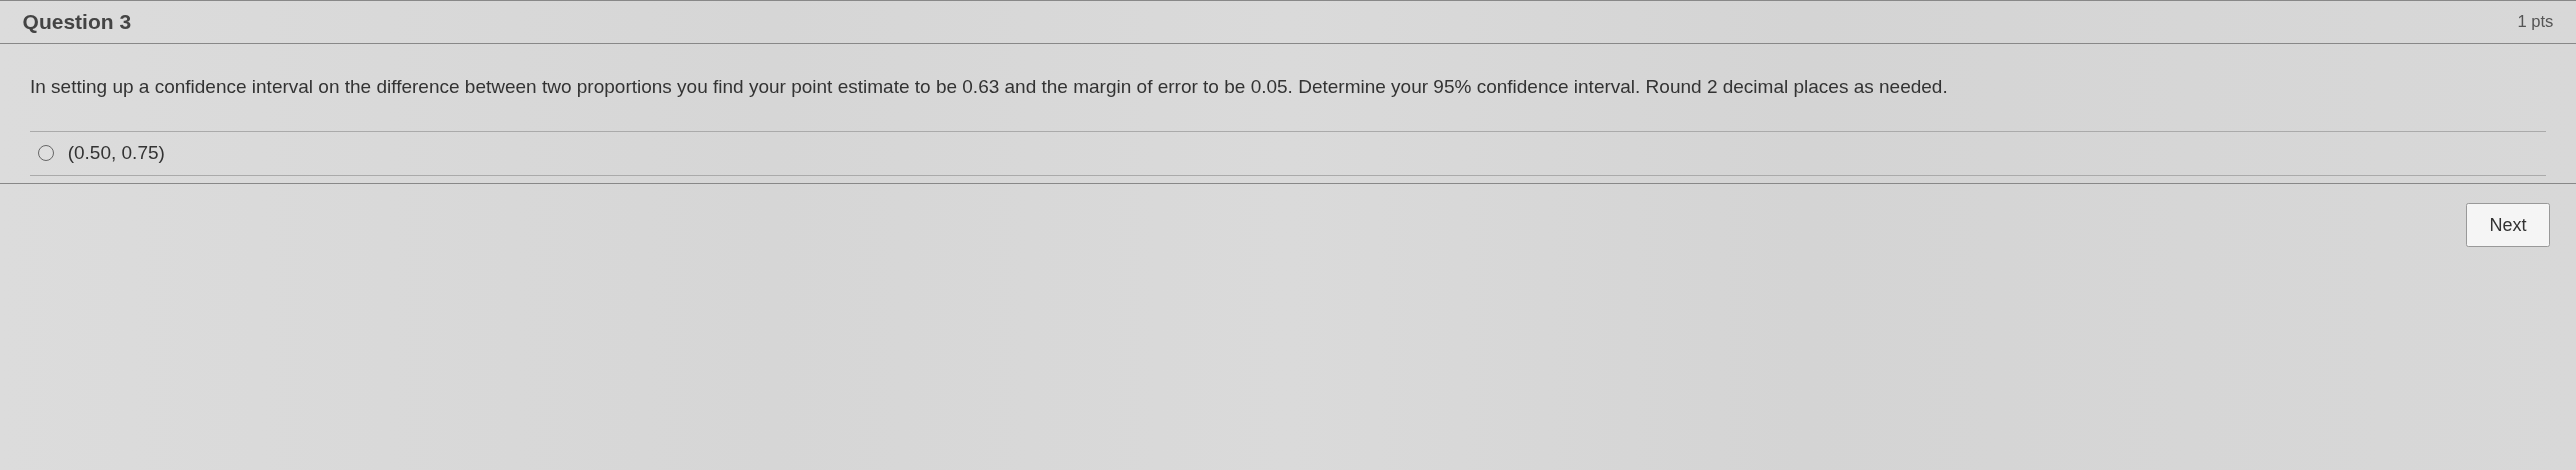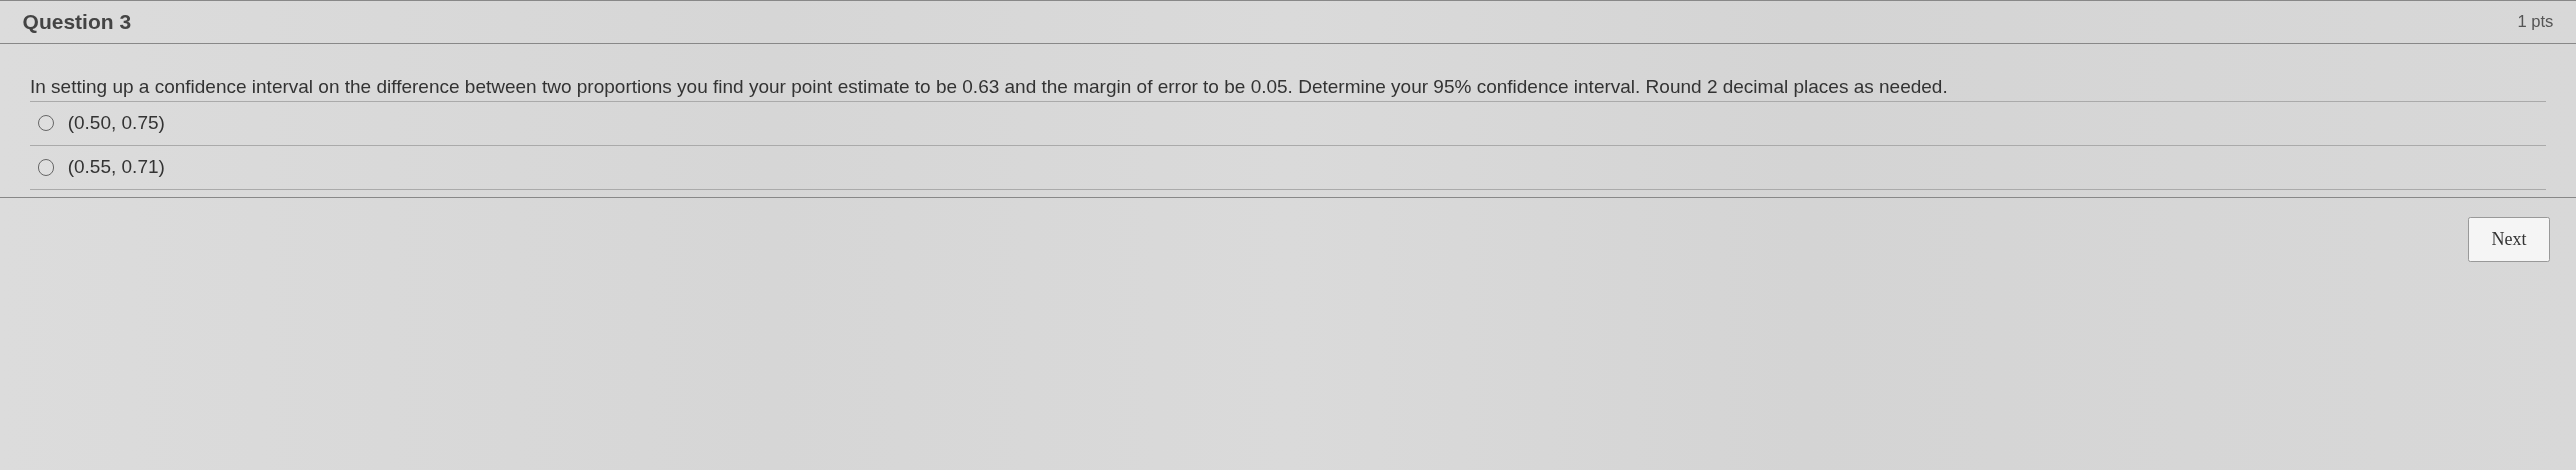--- a/index.html
+++ b/index.html
@@ -36,20 +36,21 @@
       font-size: 16.6px;
       font-weight: normal;
       color: #555;
     }
     .question-body {
       padding: 30px 30px 7.5px 30px;
     }
     .question-text {
       font-size: 19px;
       color: #333;
+      margin-bottom: 30px;
       line-height: 1.4;
     }
     .options {
       margin: 0;
       text-align: right;
     }
     .option-row {
       border-top: 0.8px solid #aaa;
       padding: 10.6px 7.5px;
       display: flex;
@@ -76,42 +77,37 @@
       justify-content: flex-end;
     }
     .next-button {
       background: #f5f5f5;
       border: 0.8px solid #999;
       padding: 10.6px 22.6px;
       font-size: 18px;
       color: #333;
       cursor: pointer;
       border-radius: 2.3px;
-      font-family: Liberation Serif, serif;
     }
   </style>
 </head>
 <body>
 
 <div class="question-container">
   <div class="question-header">
     <span>Question 3</span>
     <span class="points">1 pts</span>
   </div>
   <div class="question-body">
     <div class="question-text">In setting up a confidence interval on the difference between two proportions you find your point estimate to be 0.63 and the margin of error to be 0.05. Determine your 95% confidence interval. Round 2 decimal places as needed.</div>
     <div class="options">
       <div class="option-row">
         <span class="radio"></span>
         <span>(0.50, 0.75)</span>
       </div>
-      <div class="option-row">
-        <span class="radio"></span>
-        <span>(0.55, 0.71)</span>
-      </div>
     </div>
   </div>
 </div>
 
 <div class="footer">
   <button class="next-button">Next</button>
 </div>
 
 
 </body></html>

